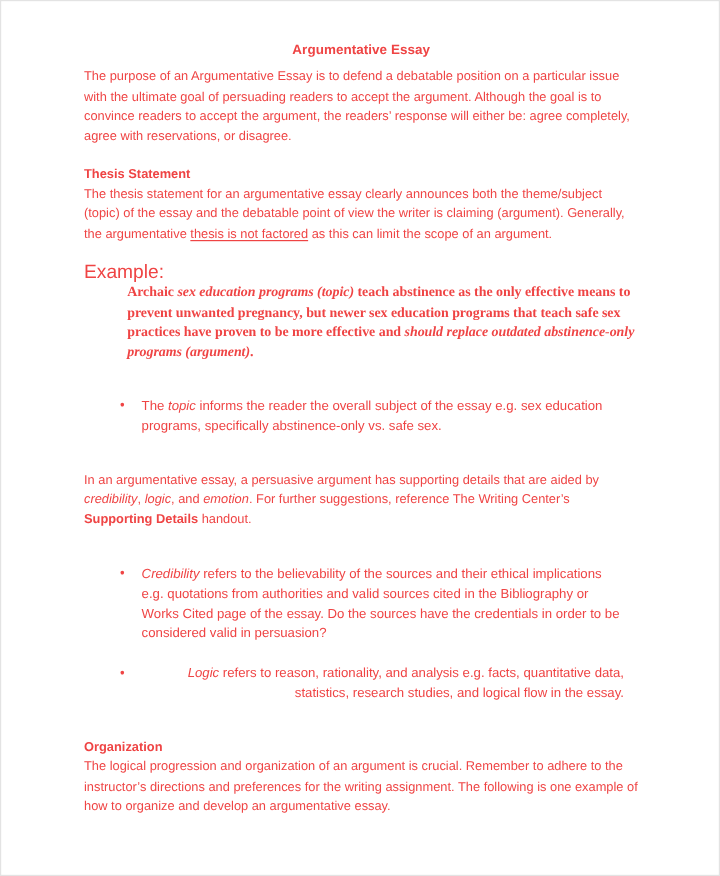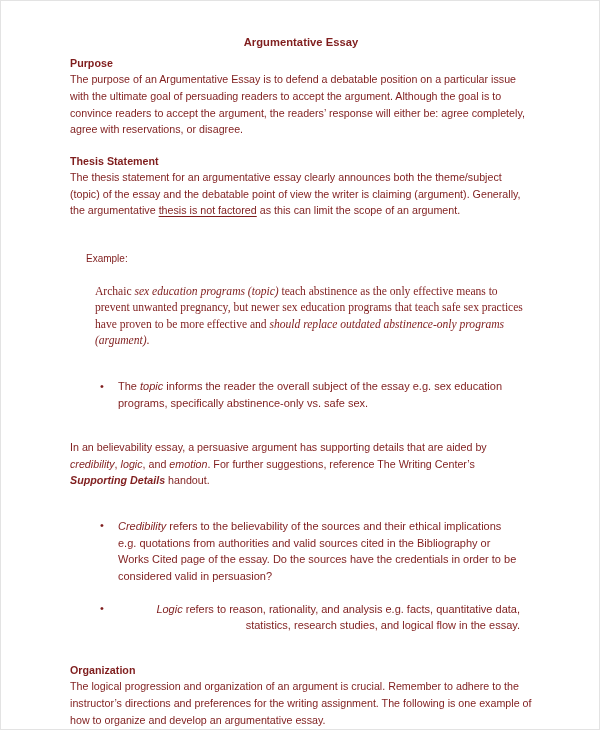--- a/index.html
+++ b/index.html
@@ -9,21 +9,21 @@
   }
   .page {
     position: relative;
     width: 600px;
     height: 730px;
     box-sizing: border-box;
     background: #ffffff;
     border: 1px solid #e3e3e3;
     overflow: hidden;
     font-family: "Liberation Sans", sans-serif;
-    color: #7f1d1d;
+    color: #ef4444;
   }
   .content {
     position: absolute;
     left: 69px;
     top: 34px;
     width: 462px;
   }
 
   .doc-title {
     text-align: center;
@@ -46,30 +46,31 @@
     font-size: 10.7px;
     line-height: 16.6px;
     margin: 0;
     text-align: left;
     letter-spacing: 0.005px;
   }
   .gap-md { height: 16px; }
   .gap-lg { height: 17px; }
 
   .example-label {
-    font-size: 10px;
+    font-size: 16px;
     line-height: 16.6px;
-    margin: 16px;
+    margin: 0;
   }
   .example-body {
     font-family: "Liberation Serif", serif;
     font-size: 11.6px;
     line-height: 16.6px;
-    margin: 0 0 0 25px;
+    margin: 0 0 0 36px;
     letter-spacing: -0.02px;
+    font-weight: bold;
   }
 
   ul.bullets {
     list-style: none;
     margin: 0;
     padding: 0;
   }
   ul.bullets > li {
     position: relative;
     padding-left: 36px;
@@ -80,53 +81,52 @@
   ul.bullets > li::before {
     content: "\2022";
     position: absolute;
     left: 18px;
     top: -0.5px;
     font-size: 11px;
   }
   ul.bullets.spaced > li + li { margin-top: 16.5px; text-align: right; }
 
   i  { font-style: italic; }
-  b  { font-weight: bold; font-style: italic; }
+  b  { font-weight: bold; }
   u  { text-decoration: underline; text-underline-offset: 1.5px; }
 </style>
 </head>
 <body>
 
 <div class="page">
   <div class="content">
 
     <h1 class="doc-title">Argumentative Essay</h1>
 
-    <h2 class="section-heading">Purpose</h2>
     <p class="para">The purpose of an Argumentative Essay is to defend a debatable position on a particular issue with the ultimate goal of persuading readers to accept the argument. Although the goal is to convince readers to accept the argument, the readers’ response will either be: agree completely, agree with reservations, or disagree.</p>
 
     <div class="gap-md"></div>
 
     <h2 class="section-heading">Thesis Statement</h2>
     <p class="para"><span>The thesis statement for an argumentative essay clearly announces both the theme/subject (topic) of the essay and the debatable point of view the writer is claiming (argument). Generally, the argumentative </span><u>thesis is not factored</u><span> as this can limit the scope of an argument.</span></p>
 
     <div class="gap-md"></div>
 
     <p class="example-label">Example:</p>
     <p class="example-body"><span>Archaic </span><i>sex education programs (topic)</i><span> teach abstinence as the only effective means to prevent unwanted pregnancy, but newer sex education programs that teach safe sex practices have proven to be more effective and </span><i>should replace outdated abstinence-only programs (argument)</i><span>.</span></p>
 
     <div class="gap-md"></div>
 
     <ul class="bullets">
       <li><span>The </span><i>topic</i><span> informs the reader the overall subject of the essay e.g. sex education programs, specifically abstinence-only vs. safe sex.</span></li>
     </ul>
 
     <div class="gap-md"></div>
 
-    <p class="para"><span>In an believability essay, a persuasive argument has supporting details that are aided by </span><i>credibility</i><span>, </span><i>logic</i><span>, and </span><i>emotion</i><span>. For further suggestions, reference The Writing Center’s </span><b>Supporting Details</b><span> handout.</span></p>
+    <p class="para"><span>In an argumentative essay, a persuasive argument has supporting details that are aided by </span><i>credibility</i><span>, </span><i>logic</i><span>, and </span><i>emotion</i><span>. For further suggestions, reference The Writing Center’s </span><b>Supporting Details</b><span> handout.</span></p>
 
     <div class="gap-lg"></div>
 
     <ul class="bullets spaced">
       <li><i>Credibility</i><span> refers to the believability of the sources and their ethical implications e.g. quotations from authorities and valid sources cited in the Bibliography or Works Cited page of the essay. Do the sources have the credentials in order to be considered valid in persuasion?</span></li>
       <li><i>Logic</i><span> refers to reason, rationality, and analysis e.g. facts, quantitative data, statistics, research studies, and logical flow in the essay.</span></li>
     </ul>
 
     <div class="gap-lg"></div>
 

